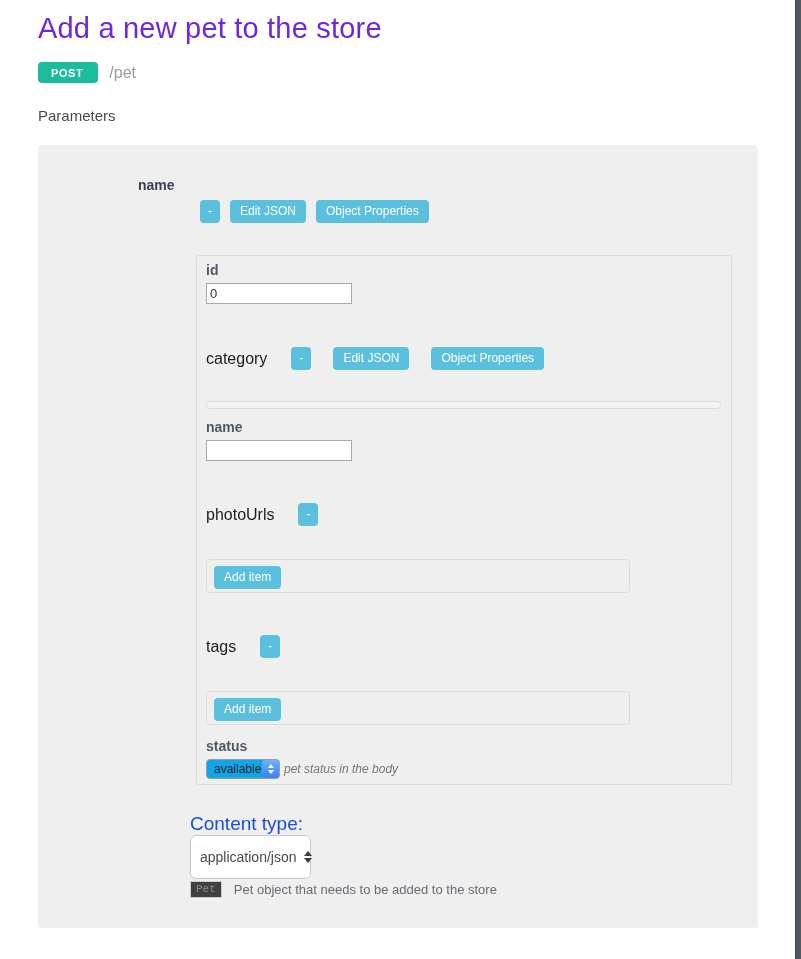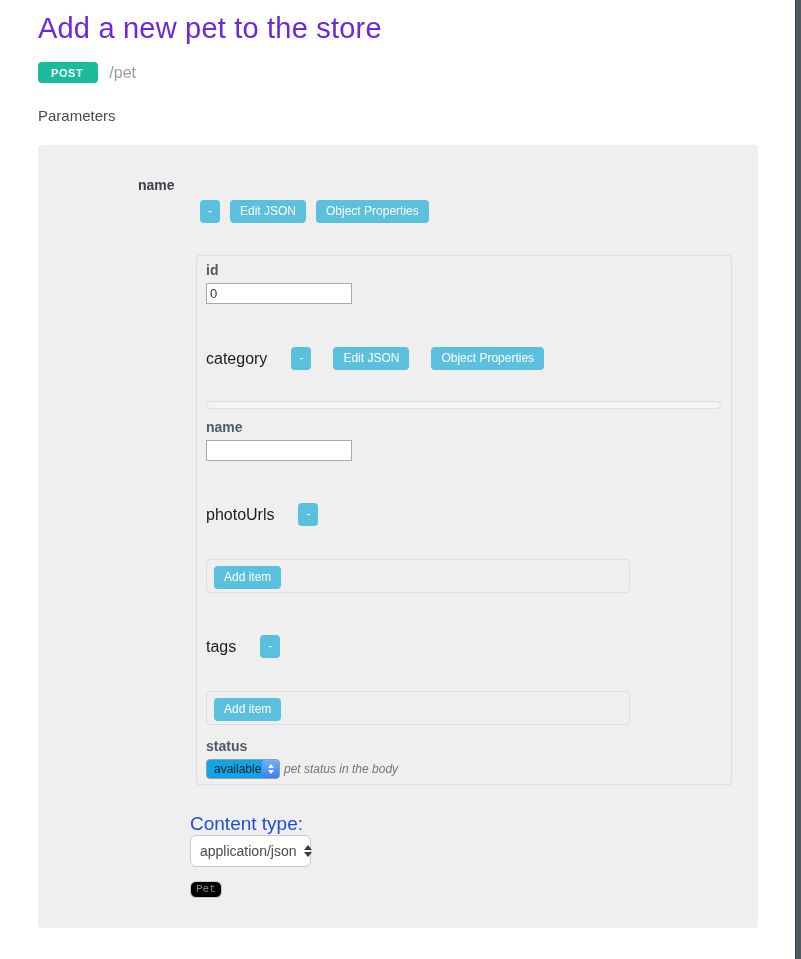--- a/index.html
+++ b/index.html
@@ -204,21 +204,21 @@
   .ct-label {
     position: absolute;
     left: 152px; top: 668px;
     font-size: 19px;
     font-weight: normal;
     color: #1d4ed8;
   }
   .ct-select {
     position: absolute;
     left: 152px; top: 690px;
-    width: 121px; height: 32px;
+    width: 121px; height: 44px;
     background: #ffffff;
     border: 1px solid #c8c8c8;
     border-radius: 6px;
     display: flex;
     align-items: center;
     padding: 0 9px;
     font-size: 14px;
     color: #4a4a4a;
     cursor: pointer;
   }
@@ -244,23 +244,23 @@
   .model-row {
     position: absolute;
     left: 152px; top: 736px;
     display: flex;
     align-items: center;
   }
   .model-badge {
     font-family: "Liberation Mono", "DejaVu Sans Mono", monospace;
     font-size: 11px;
     color: #8b8b8b;
-    background: #000000;
+    background: #404040;
     border: 1px solid #cccccc;
-    border-radius: 6px;
+    border-radius: 0;
     padding: 2px 5px;
     line-height: 11px;
   }
   .model-desc {
     margin-left: 12px;
     font-size: 13px;
     color: #666d74;
   }
 </style>
 </head>
@@ -342,19 +342,20 @@
     <div class="ct-select">
       <span>application/json</span>
       <span class="ct-stepper">
         <span class="tri-up-dk"></span>
         <span class="tri-down-dk"></span>
       </span>
     </div>
 
     <div class="model-row">
       <span class="model-badge">Pet</span>
+      <span class="model-desc">Pet object that needs to be added to the store</span>
     </div>
 
   </div>
 
   <div class="pane-divider"></div>
 
 </div>
 
 </body></html>

